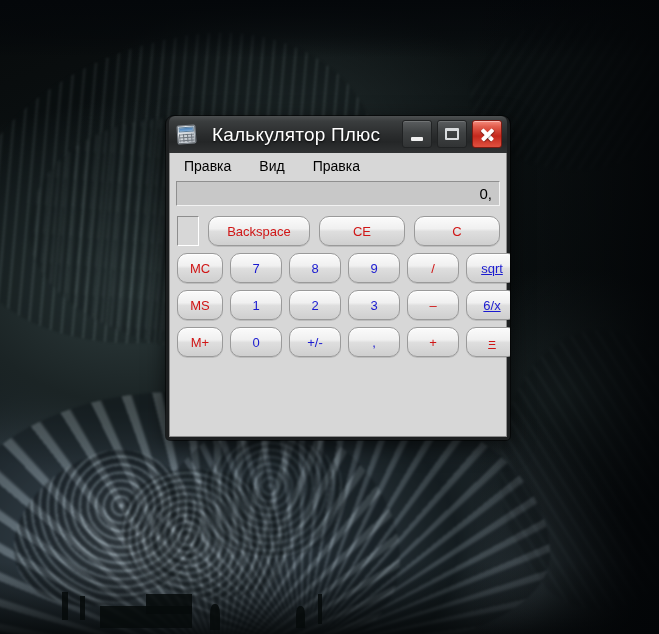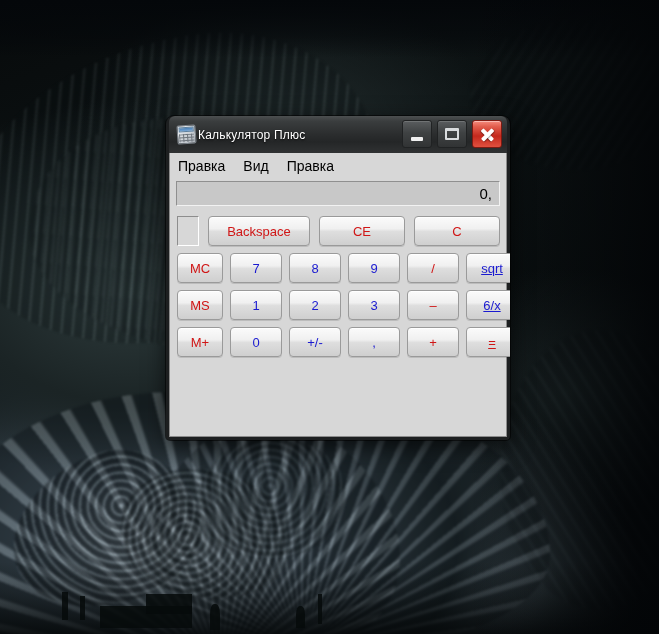--- a/index.html
+++ b/index.html
@@ -195,23 +195,23 @@
     border: 1px solid #5b7f9e;
   }
   .ti-keys {
     position: absolute; left: 2px; top: 9px; right: 2px; bottom: 2px;
     background-image:
       linear-gradient(to right, #6e757c 1px, transparent 1px),
       linear-gradient(to bottom, #6e757c 1px, transparent 1px);
     background-size: 4px 3px;
   }
   #title-text {
-    margin-left: 2px;
+    margin-left: 16px;
     color: #ffffff;
-    font-size: 12px;
+    font-size: 19px;
     letter-spacing: .2px;
     text-shadow: 0 1px 2px rgba(0,0,0,0.9);
     white-space: nowrap;
   }
   #win-buttons {
     position: absolute;
     right: 5px; top: 4px;
     display: flex;
     gap: 5px;
   }
@@ -267,22 +267,23 @@
     padding: 0;
     border: 1px solid #8b8b8b;
     border-top: none;
   }
 
   
   #menubar {
     display: flex;
     align-items: center;
     height: 26px;
+    padding-left: 6px;
     background: #d7d7d7;
-    gap: 2px;
+    gap: 12px;
   }
   .menu-item {
     font-size: 14px;
     color: #000;
     padding: 2px 8px;
     cursor: default;
     white-space: nowrap;
   }
 
   
@@ -307,21 +308,21 @@
   #keypad { padding: 10px 6px 6px 7px; }
   .row {
     display: flex;
     gap: 7px;
     margin-bottom: 7px;
   }
   .row:last-child { margin-bottom: 0; }
 
   .btn {
     height: 30px;
-    border-radius: 4px;
+    border-radius: 10px;
     background: linear-gradient(to bottom, #fbfbfb 0%, #f0f0f0 42%, #dedede 52%, #cfcfcf 100%);
     border: 1px solid #9a9a9a;
     box-shadow: inset 0 1px 0 rgba(255,255,255,0.85), 0 1px 0 rgba(0,0,0,0.12);
     display: flex;
     align-items: center;
     justify-content: center;
     font-size: 13px;
     cursor: default;
     user-select: none;
   }

